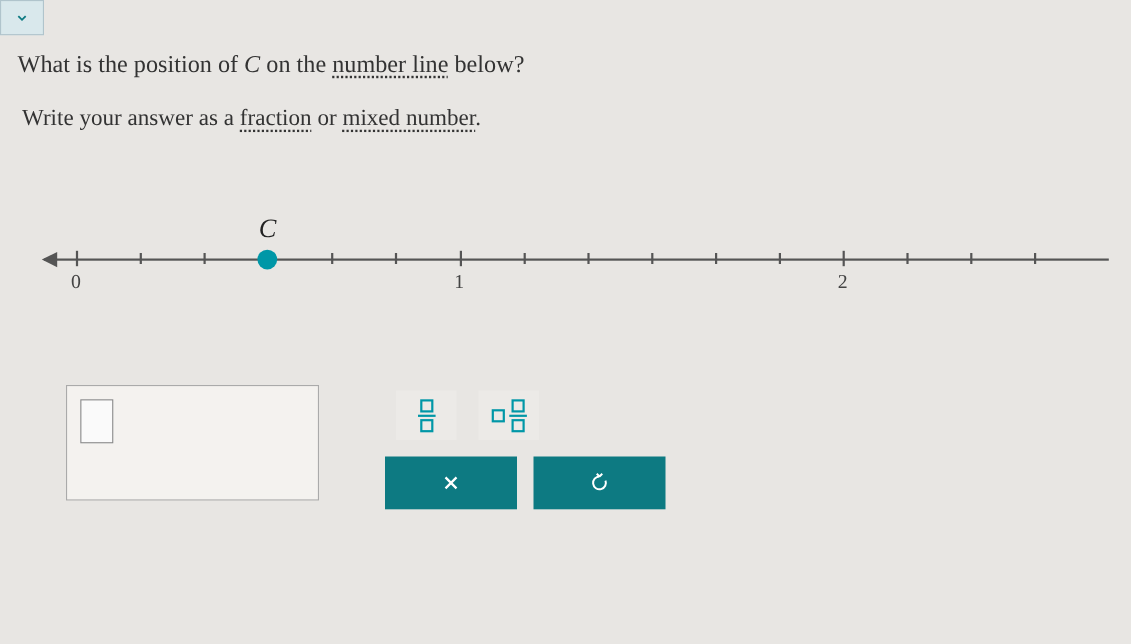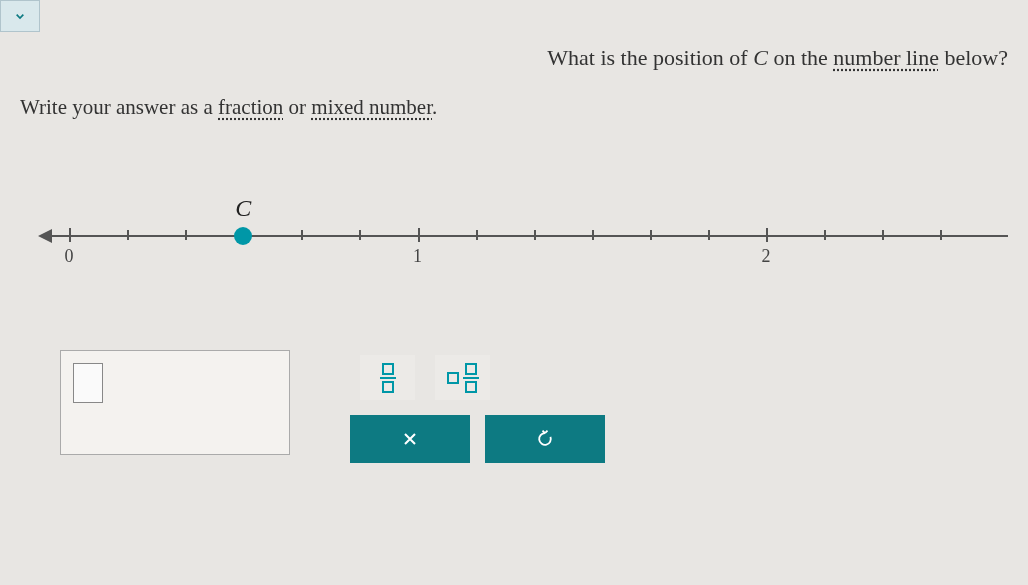--- a/index.html
+++ b/index.html
@@ -19,25 +19,24 @@
       height: 32px;
       background: #d9e8ec;
       border: 1px solid #b0c4cc;
       display: flex;
       align-items: center;
       justify-content: center;
       cursor: pointer;
     }
     .collapse-btn svg { width: 16px; height: 16px; }
     .question {
-      padding: 40px 20px 10px 32px;
+      padding: 40px 20px 10px 16px;
       font-size: 22px;
       color: #333;
       line-height: 1.6;
-      text-align: right;
     }
     .question .italic { font-style: italic; font-family: 'Times New Roman', serif; }
     .term {
       text-decoration: underline;
       text-decoration-style: dotted;
       text-underline-offset: 4px;
       color: #333;
       cursor: help;
     }
     .instruction {

